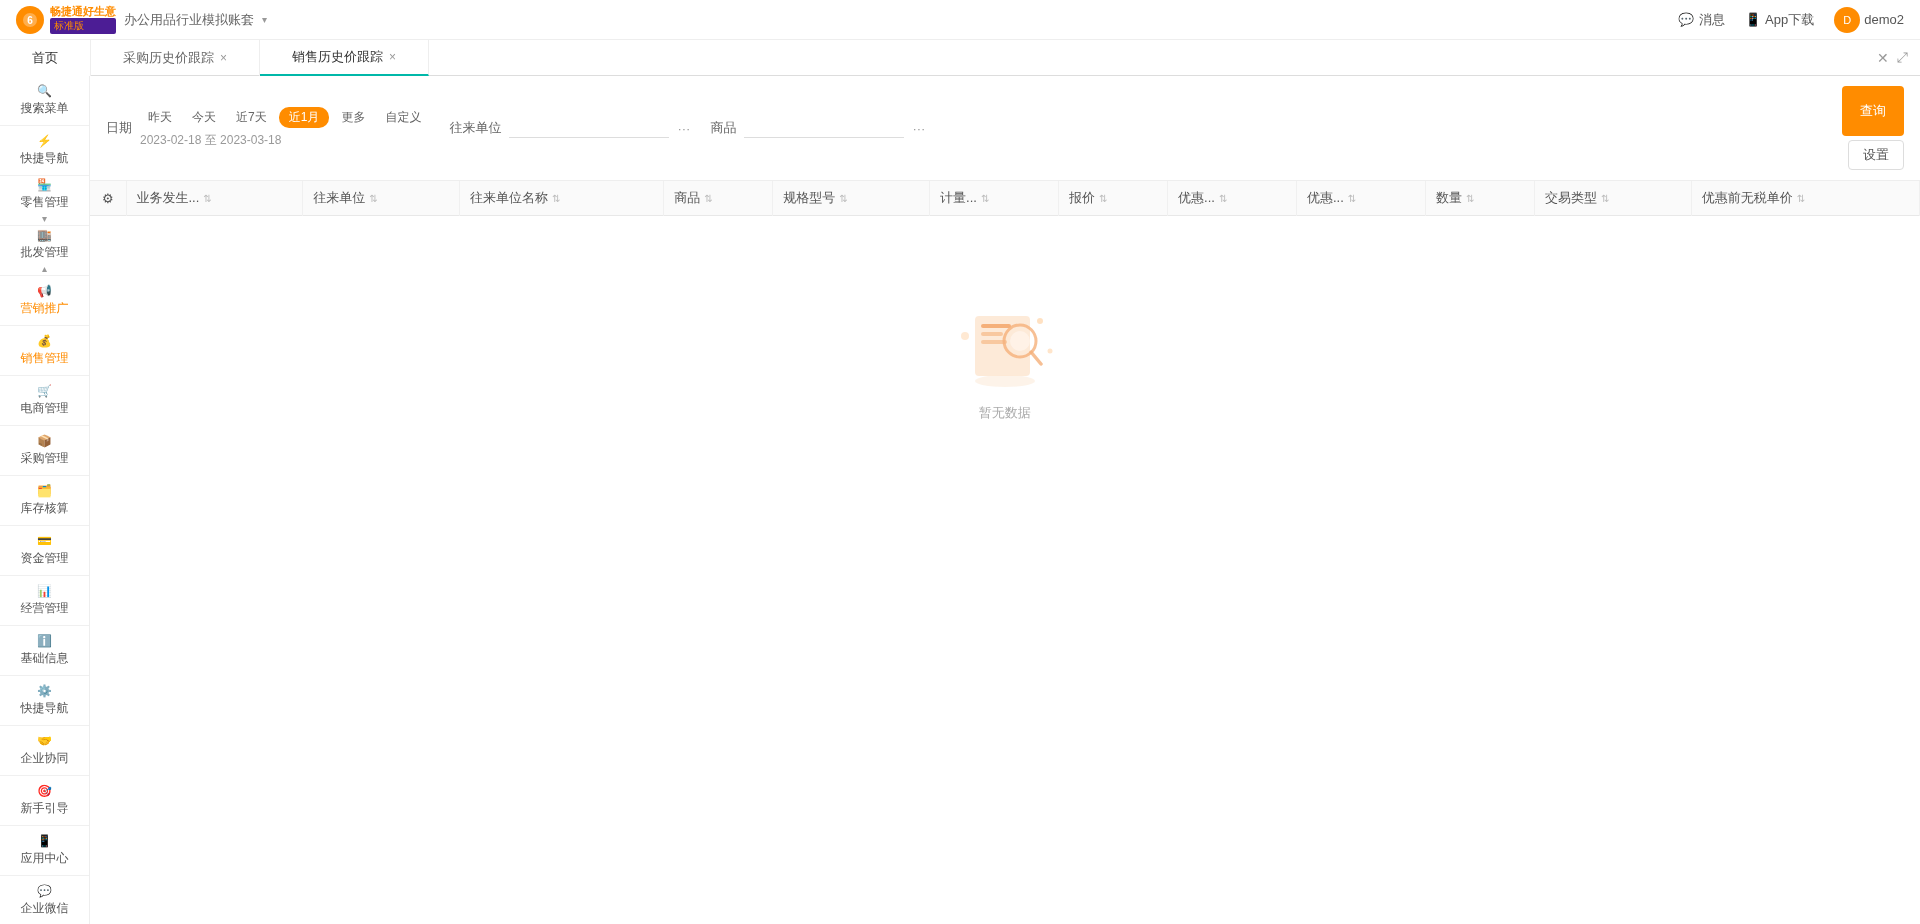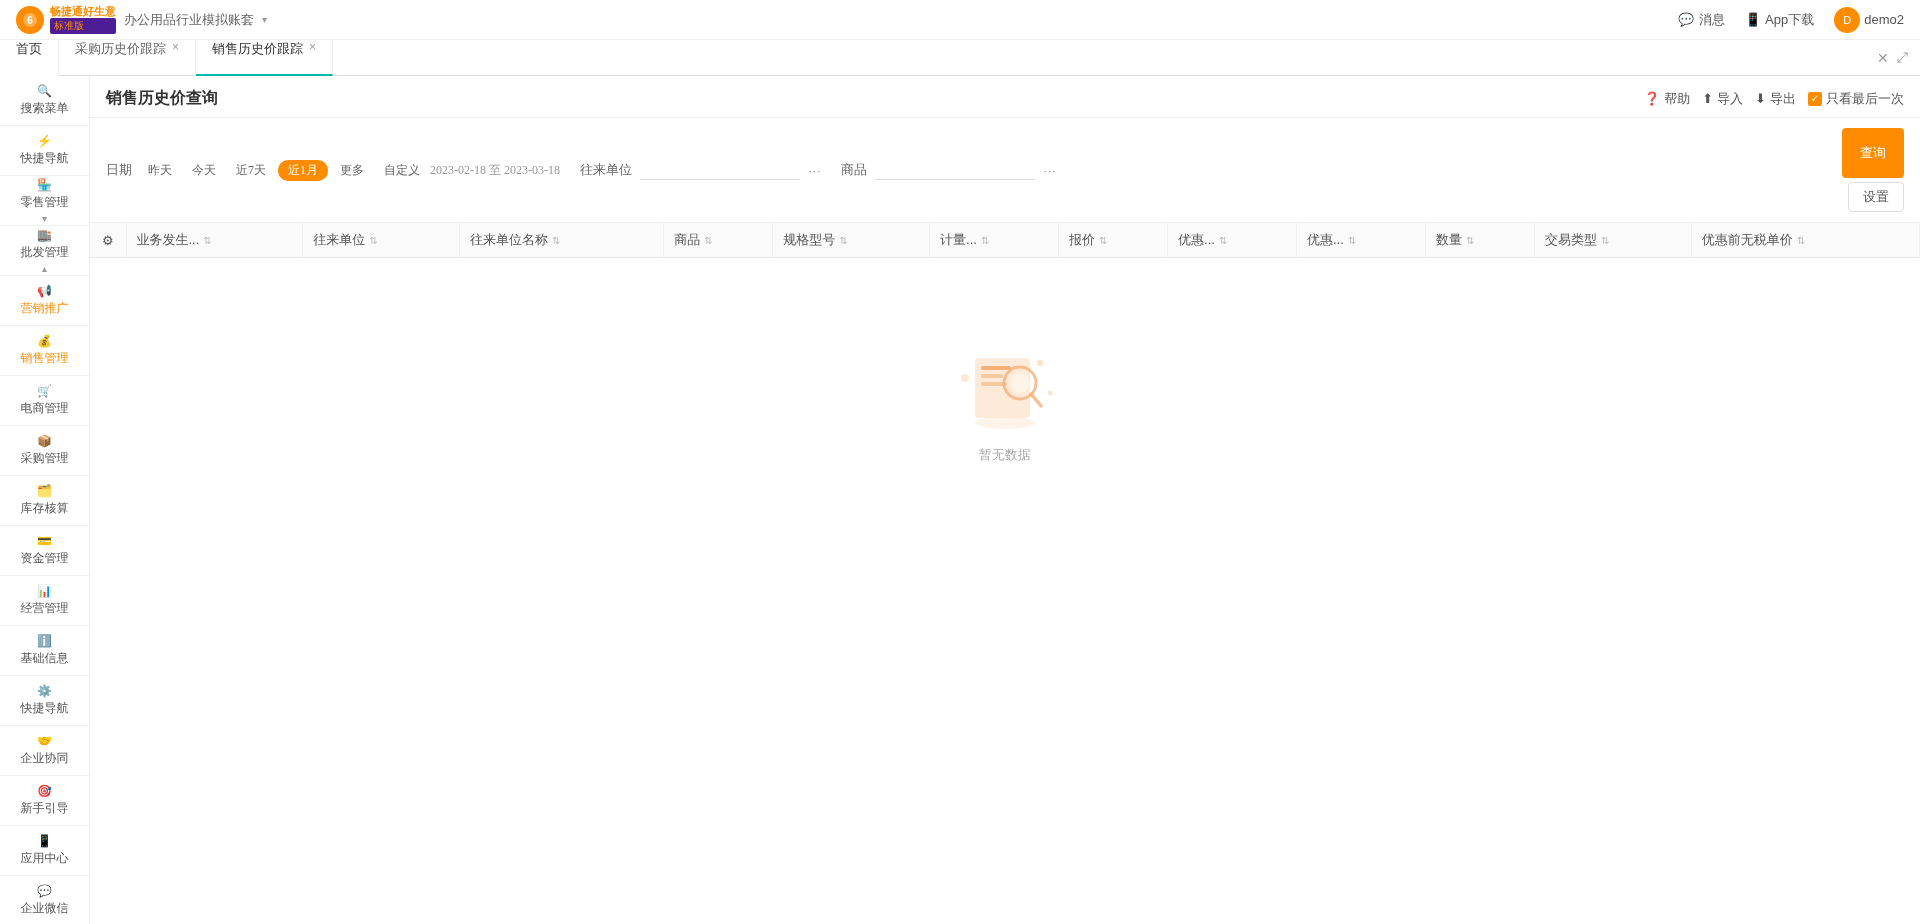--- a/index.html
+++ b/index.html
@@ -12,21 +12,21 @@
     .logo-circle { width: 28px; height: 28px; background: #ff8c00; border-radius: 50%; display: flex; align-items: center; justify-content: center; }
     .logo-text { font-size: 11px; color: #ff8c00; font-weight: bold; line-height: 1.2; }
     .app-title { color: #666; font-size: 13px; }
     .dropdown-arrow { color: #999; font-size: 10px; }
     .top-bar-right { display: flex; align-items: center; gap: 20px; }
     .top-bar-btn { display: flex; align-items: center; gap: 4px; color: #555; font-size: 13px; cursor: pointer; }
     .avatar { width: 26px; height: 26px; border-radius: 50%; background: #ff8c00; display: flex; align-items: center; justify-content: center; color: #fff; font-size: 11px; }
 
     
     .tab-bar { height: 36px; background: #fff; display: flex; align-items: center; border-bottom: 1px solid #ddd; flex-shrink: 0; }
-    .tab { height: 36px; display: flex; padding: 0 16px; font-size: 13px; cursor: pointer; border-right: 1px solid #eee; color: #666; gap: 6px; }
+    .tab { height: 36px; display: flex; align-items: center; padding: 0 32px; font-size: 13px; cursor: pointer; border-right: 1px solid #eee; color: #666; gap: 6px; }
     .tab.home { background: #fff; color: #333; }
     .tab.active { background: #fff; color: #333; border-bottom: 2px solid #00b8a9; }
     .tab .close-btn { color: #999; font-size: 12px; cursor: pointer; }
     .tab-controls { margin-left: auto; display: flex; align-items: center; padding-right: 12px; gap: 8px; }
     .tab-ctrl-btn { color: #999; font-size: 14px; cursor: pointer; }
 
     
     .main-layout { display: flex; flex: 1; overflow: hidden; }
 
     
@@ -204,48 +204,25 @@
     </div>
     <div class="sidebar-item">
       <span>💬</span>
       <span>企业微信</span>
     </div>
 
   </div>
 
   <div class="content">
 
-    <div class="page-header">
-      <div class="page-title-row">
-        <span class="page-title">销售历史价查询</span>
-        <div class="header-actions">
-          <div class="header-action-btn">
-            <span>❓</span>
-            <span>帮助</span>
-          </div>
-          <div class="header-action-btn">
-            <span>⬆</span>
-            <span>导入</span>
-          </div>
-          <div class="header-action-btn">
-            <span>⬇</span>
-            <span>导出</span>
-          </div>
-          <div class="only-last-checkbox">
-            <div class="checkbox-checked">✓</div>
-            <span>只看最后一次</span>
-          </div>
-        </div>
-      </div>
-    </div>
 
     <div class="filter-bar">
       <div class="filter-group">
         <span class="filter-label">日期</span>
-        <div style="display:flex;flex-direction:row;gap:2px;font-family:Liberation Serif, serif;">
+        <div style="display:flex;flex-direction:column;gap:2px;">
           <div style="display:flex;align-items:center;gap:4px;">
             <span class="date-btn">昨天</span>
             <span class="date-btn">今天</span>
             <span class="date-btn">近7天</span>
             <span class="date-btn active">近1月</span>
             <span class="date-btn">更多</span>
             <span class="date-btn">自定义</span>
           </div>
           <div class="date-range">2023-02-18 至 2023-03-18</div>
         </div>

